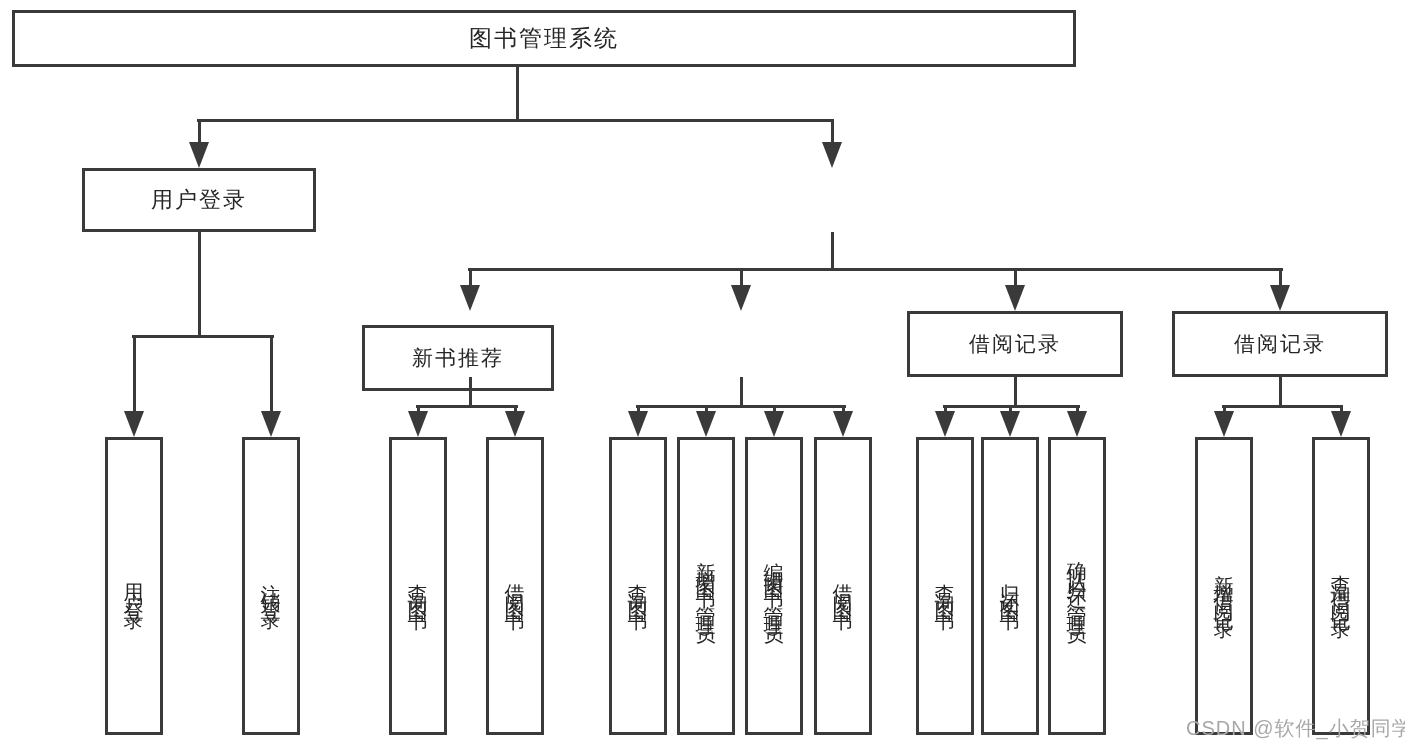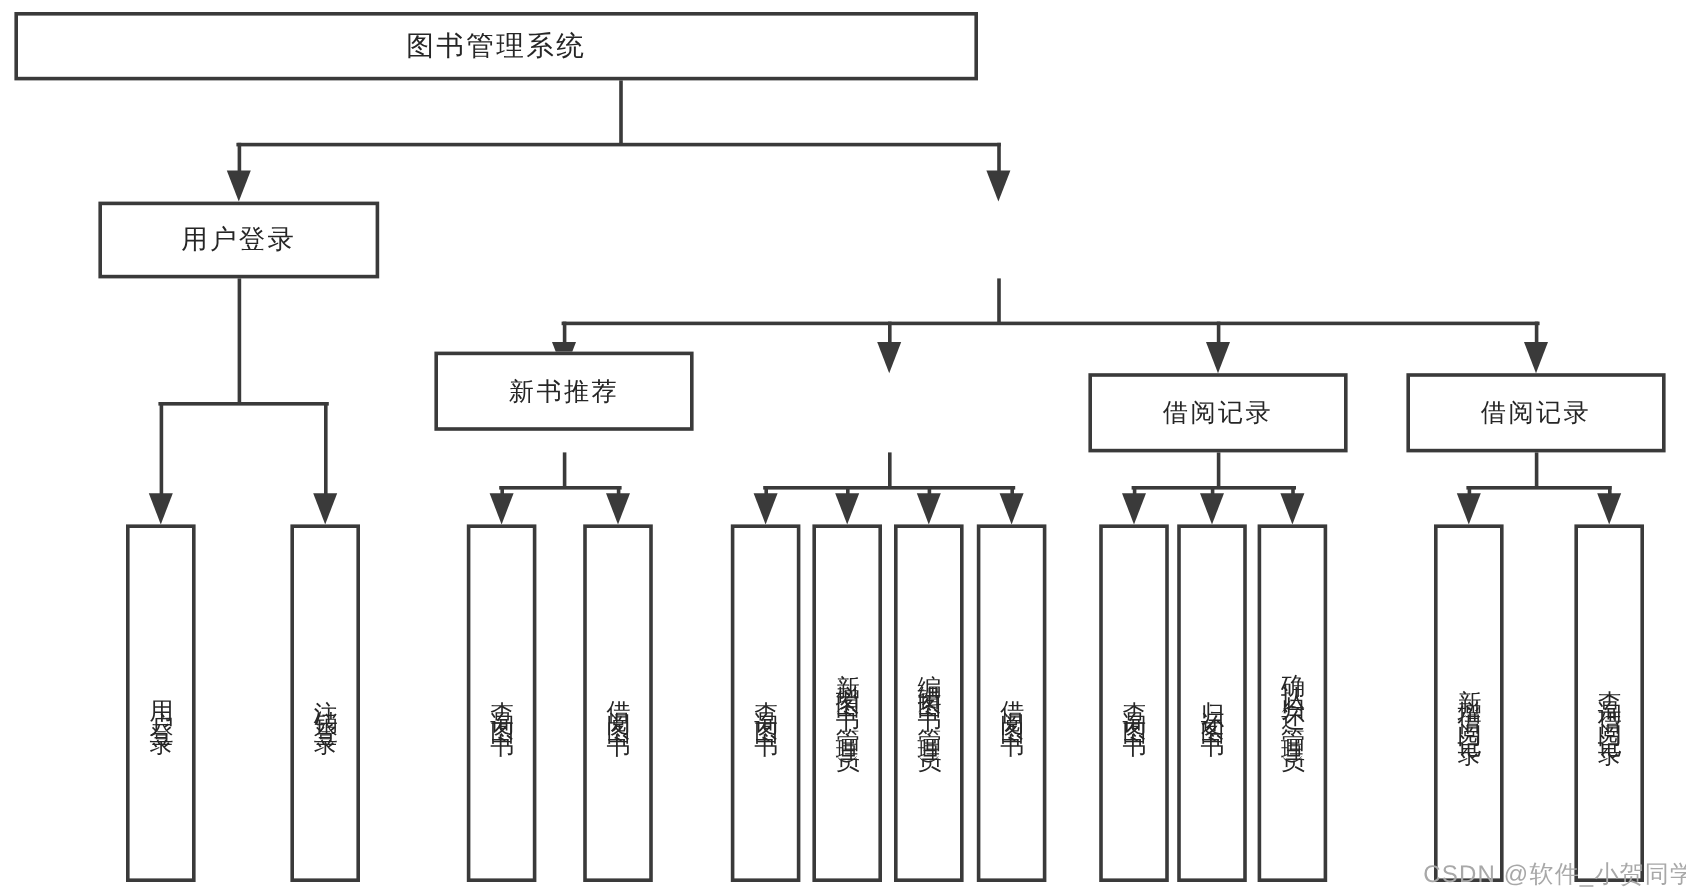--- a/index.html
+++ b/index.html
@@ -30,21 +30,21 @@
   .watermark{
     position:absolute;left:1186px;top:715px;
     font-size:20px;color:#a8a8a8;letter-spacing:1px;white-space:nowrap;z-index:5;
   }
 </style>
 </head>
 <body>
 
 <div class="canvas">
 
-  <div class="node lvl1" style="left:12px;top:10px;width:803px;height:57px;">图书管理系统</div>
+  <div class="node lvl1" style="left:12px;top:10px;width:1064px;height:57px;">图书管理系统</div>
 
   <i class="vl" style="left:516px;top:67px;height:53px;"></i>
   <i class="hl" style="left:197px;top:119px;width:637px;"></i>
   <i class="vl" style="left:198px;top:119px;height:27px;"></i>
   <i class="vl" style="left:831px;top:119px;height:27px;"></i>
   <i class="ar" style="left:189px;top:142px;"></i>
   <i class="ar" style="left:822px;top:142px;"></i>
 
   <div class="node lvl2" style="left:82px;top:168px;width:234px;height:64px;">用户登录</div>
 
@@ -59,21 +59,21 @@
   <i class="hl" style="left:468px;top:268px;width:815px;"></i>
   <i class="vl" style="left:469px;top:268px;height:20px;"></i>
   <i class="vl" style="left:740px;top:268px;height:20px;"></i>
   <i class="vl" style="left:1014px;top:268px;height:20px;"></i>
   <i class="vl" style="left:1279px;top:268px;height:20px;"></i>
   <i class="ar" style="left:460px;top:285px;"></i>
   <i class="ar" style="left:731px;top:285px;"></i>
   <i class="ar" style="left:1005px;top:285px;"></i>
   <i class="ar" style="left:1270px;top:285px;"></i>
 
-  <div class="node lvl3" style="left:362px;top:293px;width:216px;height:66px;">新书推荐</div>
+  <div class="node lvl3" style="left:362px;top:325px;width:192px;height:66px;">新书推荐</div>
   <div class="node lvl3" style="left:907px;top:311px;width:216px;height:66px;">借阅记录</div>
   <div class="node lvl3" style="left:1172px;top:311px;width:216px;height:66px;">借阅记录</div>
 
   <i class="vl" style="left:469px;top:377px;height:29px;"></i>
   <i class="hl" style="left:416px;top:405px;width:102px;"></i>
   <i class="vl" style="left:417px;top:405px;height:8px;"></i>
   <i class="vl" style="left:514px;top:405px;height:8px;"></i>
   <i class="ar" style="left:408px;top:411px;"></i>
   <i class="ar" style="left:505px;top:411px;"></i>
 

